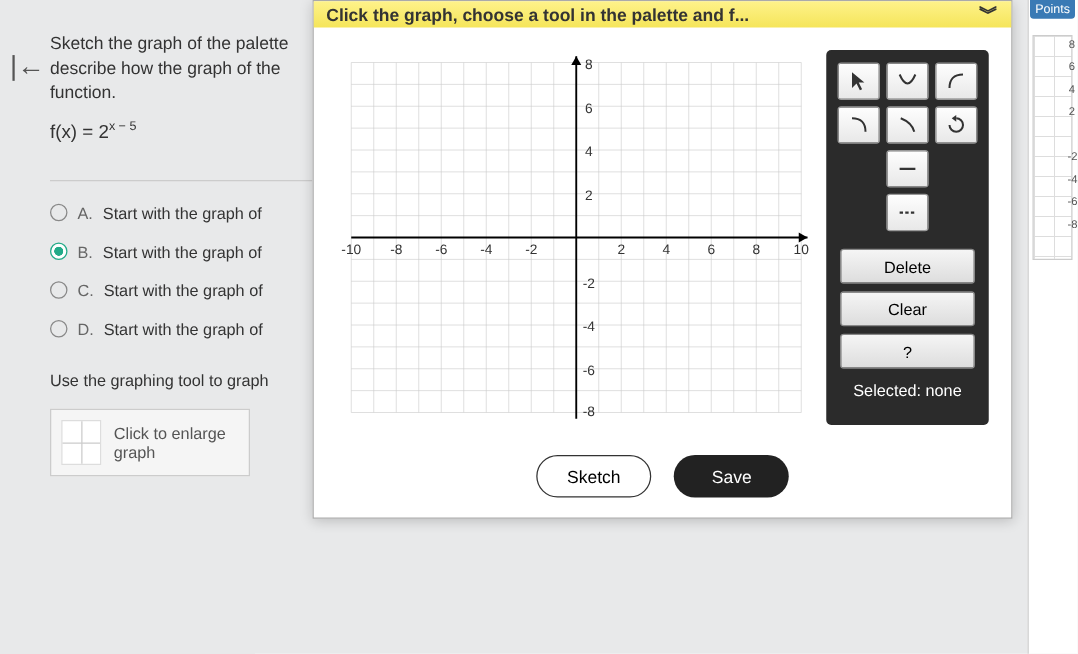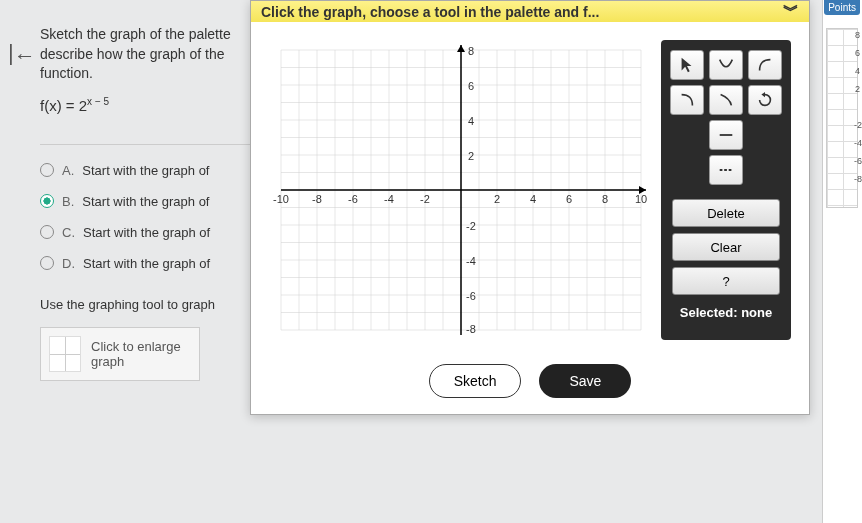--- a/index.html
+++ b/index.html
@@ -144,21 +144,20 @@
     border: 1px solid #888;
     border-radius: 3px;
     margin-top: 6px;
     font-size: 13px;
     cursor: pointer;
   }
   .selected-text {
     color: #fff;
     font-size: 13px;
     margin-top: 10px;
-    font-weight: bold;
   }
   .dialog-footer {
     display: flex;
     justify-content: center;
     gap: 18px;
     padding: 14px 0 16px 0;
   }
   .btn-cancel {
     padding: 8px 24px;
     border: 1.5px solid #333;

